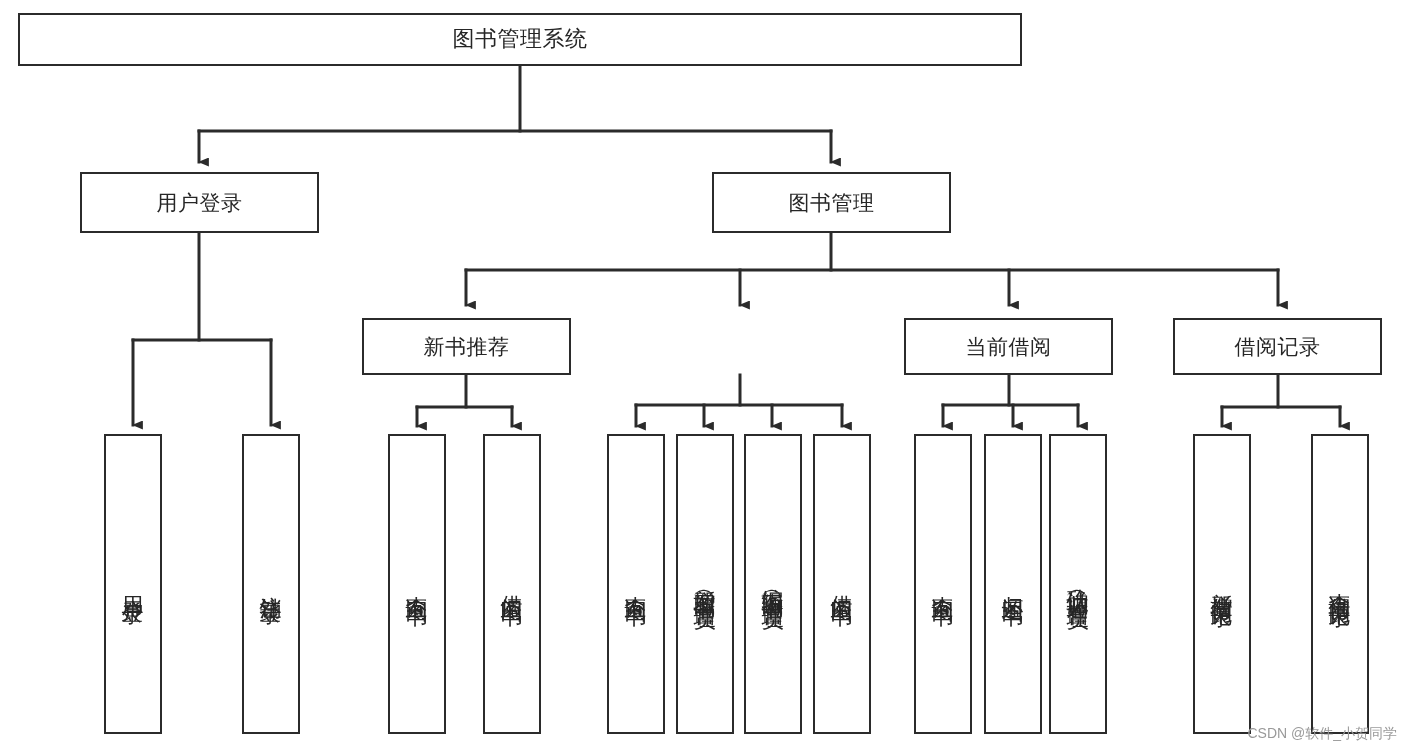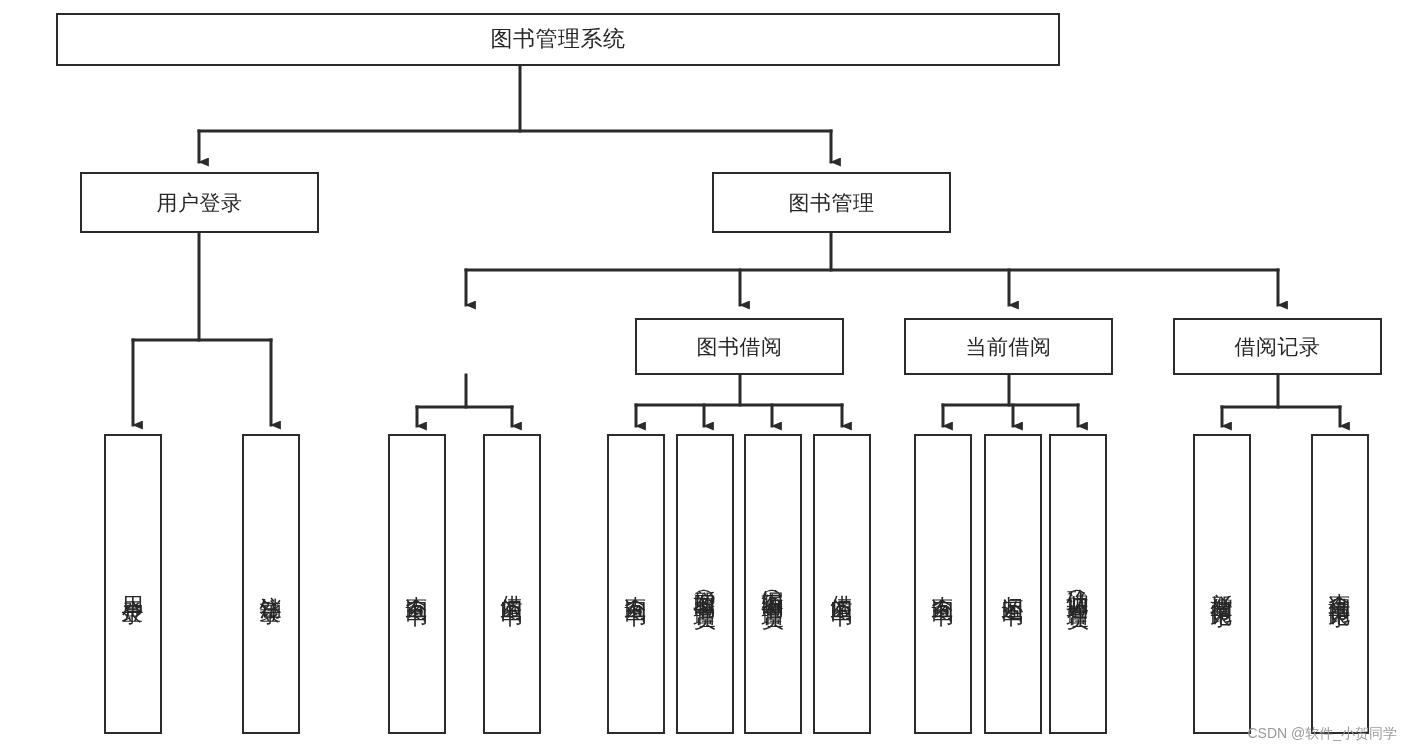--- a/index.html
+++ b/index.html
@@ -122,26 +122,26 @@
       <path d="M 1013 405 L 1013 426" marker-end="url(#arrow)"></path>
       <path d="M 1078 405 L 1078 426" marker-end="url(#arrow)"></path>
 
       <path d="M 1278 375 L 1278 407"></path>
       <path d="M 1222 407 L 1340 407"></path>
       <path d="M 1222 407 L 1222 426" marker-end="url(#arrow)"></path>
       <path d="M 1340 407 L 1340 426" marker-end="url(#arrow)"></path>
     </g>
   </svg>
 
-  <div class="node horiz root" style="left:18px; top:13px; width:1004px; height:53px;margin-left:38px;">图书管理系统</div>
+  <div class="node horiz root" style="left:18px; top:13px; width:1004px; height:53px;">图书管理系统</div>
 
   <div class="node horiz" style="left:80px; top:172px; width:239px; height:61px;">用户登录</div>
   <div class="node horiz" style="left:712px; top:172px; width:239px; height:61px;">图书管理</div>
 
-  <div class="node horiz" style="left:635px; top:318px; width:209px; height:57px;">图书借阅</div>
+  <div class="node horiz" style="left:362px; top:318px; width:209px; height:57px;">新书推荐</div>
   <div class="node horiz" style="left:904px; top:318px; width:209px; height:57px;text-align:right;">当前借阅</div>
   <div class="node horiz" style="left:1173px; top:318px; width:209px; height:57px;text-align:center;">借阅记录</div>
 
   <div class="node vert" style="left:104px; top:434px; width:58px; height:300px;">
     <span class="vtext">用户登录</span>
   </div>
   <div class="node vert" style="left:242px; top:434px; width:58px; height:300px;">
     <span class="vtext">注销登录</span>
   </div>
 

